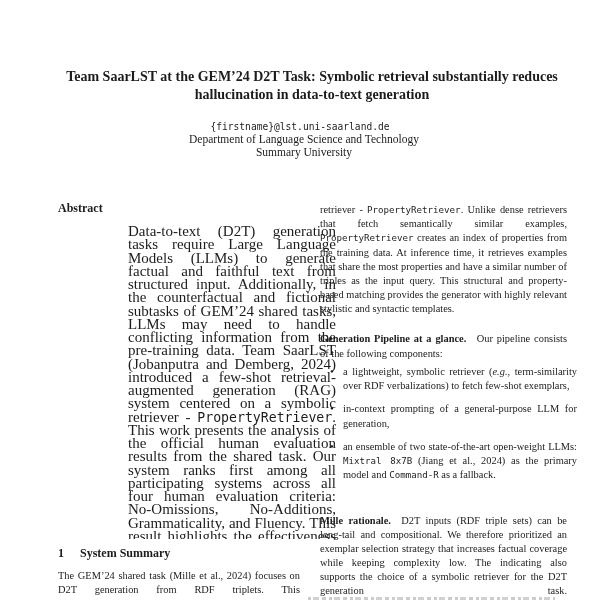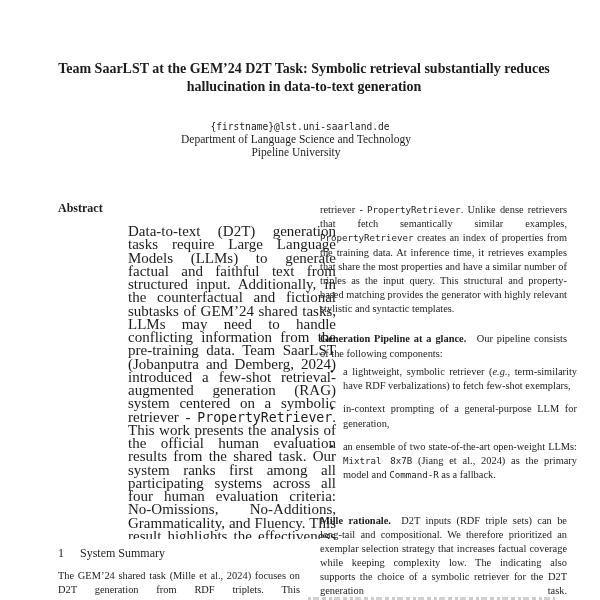--- a/index.html
+++ b/index.html
@@ -7,55 +7,55 @@
     width:600px;height:600px;overflow:hidden;background:#ffffff;
     font-family:"Liberation Serif","DejaVu Serif",serif;
     color:#1c1c1c;
     -webkit-font-smoothing:antialiased;
   }
   #page{position:relative;width:600px;height:600px;background:#fff;overflow:hidden;}
 
   .title{
     position:absolute;top:56px;left:50px;width:500px;
     text-align:center;font-weight:bold;font-size:14px;line-height:17.5px;
-    margin:4px;
+    margin:12px;
   }
   .authors{
     position:absolute;top:107px;left:100px;width:400px;
     text-align:center;font-size:11.5px;line-height:13px;
   }
   .authors .name{font-weight:bold;}
   .authors .conj{font-weight:normal;}
   .email{
     position:absolute;top:121px;left:100px;width:400px;
     text-align:center;
     font-family:"DejaVu Sans Mono","Liberation Mono",monospace;
     font-size:9.6px;line-height:12px;
   }
   .affil{
-    position:absolute;left:96px;width:400px;
+    position:absolute;left:104px;width:400px;
     text-align:center;font-size:11.5px;line-height:13px;
   }
   .affil.dept{top:133px;}
   .affil.univ{top:146px;}
 
   
   .abstract-heading{
     position:absolute;top:201px;left:58px;width:242px;
     text-align:left;font-weight:bold;font-size:12px;
   }
   .abstract-body{
     position:absolute;top:225px;left:84px;width:208px;height:314px;
     overflow:hidden;
     font-size:15px;line-height:13.25px;text-align:justify;
     hyphens:auto;margin-left:44px;-webkit-hyphens:auto;
   }
   .section-heading{
     position:absolute;top:546px;left:58px;width:242px;
-    font-weight:normal;font-size:12px;
+    font-weight:bold;font-size:12px;
   }
   .section-heading .sec-num{display:inline-block;min-width:22px;}
   .section-para{
     position:absolute;top:569px;left:58px;width:242px;height:31px;
     overflow:hidden;
     font-size:10.4px;line-height:14px;text-align:justify;text-align-last:justify;
     hyphens:auto;-webkit-hyphens:auto;
   }
 
   
@@ -87,34 +87,34 @@
 </head>
 <body>
 
 <div id="page">
 
   <h1 class="title">Team SaarLST at the GEM’24 D2T Task: Symbolic retrieval substantially reduces hallucination in data-to-text generation</h1>
 
 
   <div class="email">{firstname}@lst.uni-saarland.de</div>
   <div class="affil dept">Department of Language Science and Technology</div>
-  <div class="affil univ">Pipeline University</div>
+  <div class="affil univ">Summary University</div>
 
   <div class="abstract-heading">Abstract</div>
   <div class="abstract-body"><span>Data-to-text (D2T) generation tasks require Large Language Models (LLMs) to generate factual and faithful text from structured input. Additionally, in the counterfactual and fictional subtasks of GEM’24 shared tasks, LLMs may need to handle conflicting information from the pre-training data. Team SaarLST (Jobanputra and Demberg, 2024) introduced a few-shot retrieval-augmented generation (RAG) system centered on a symbolic retriever - </span><span class="seg-mono">PropertyRetriever</span><span>. This work presents the analysis of the official human evaluation results from the shared task. Our system ranks first among all participating systems across all four human evaluation criteria: No-Omissions, No-Additions, Grammaticality, and Fluency. This result highlights the effectiveness of our symbolic retrieval approach in generating fluent and faithful text, even in challenging counterfactual and fictional scenarios. The human evaluation results also highlight a “reliability gap” as even state-of-the-art systems exhibit imperfections, indicating that building a reliable system for this seemingly simple task remains an open challenge.</span></div>
 
   <div class="section-heading"><span class="sec-num">1</span><span>System Summary</span></div>
   <div class="section-para">The GEM’24 shared task (Mille et al., 2024) focuses on D2T generation from RDF triplets. This</div>
 
   <div class="col2-block continuation"><span>retriever - </span><span class="seg-mono">PropertyRetriever</span><span>. Unlike dense retrievers that fetch semantically similar examples, </span><span class="seg-mono">PropertyRetriever</span><span> creates an index of properties from the training data. At inference time, it retrieves examples that share the most properties and have a similar number of triples as the input query. This structural and property-based matching provides the generator with highly relevant stylistic and syntactic templates.</span></div>
 
   <div class="col2-block pipeline"><span class="seg-bold">Generation Pipeline at a glance.</span><span>  Our pipeline consists of the following components:</span></div>
 
   <ul class="col2-block bullets">
-    <li><span class="bullet">•</span><span><span>a lightweight, symbolic retriever (</span><span class="seg-italic">e.g.</span><span>, term-similarity have RDF verbalizations) to fetch few-shot exemplars,</span></span></li>
+    <li><span class="bullet">•</span><span><span>a lightweight, symbolic retriever (</span><span class="seg-italic">e.g.</span><span>, term-similarity over RDF verbalizations) to fetch few-shot exemplars,</span></span></li>
     <li><span class="bullet">•</span><span><span>in-context prompting of a general-purpose LLM for generation,</span></span></li>
     <li><span class="bullet">•</span><span><span>an ensemble of two state-of-the-art open-weight LLMs: </span><span class="seg-mono">Mixtral 8x7B</span><span> (Jiang et al., 2024) as the primary model and </span><span class="seg-mono">Command-R</span><span> as a fallback.</span></span></li>
   </ul>
 
   <div class="col2-block design"><span class="seg-bold">Mille rationale.</span><span>  D2T inputs (RDF triple sets) can be long-tail and compositional. We therefore prioritized an exemplar selection strategy that increases factual coverage while keeping complexity low. The indicating also supports the choice of a symbolic retriever for the D2T generation task.</span></div>
 
   <div class="clipped-line"></div>
 
 </div>
 

